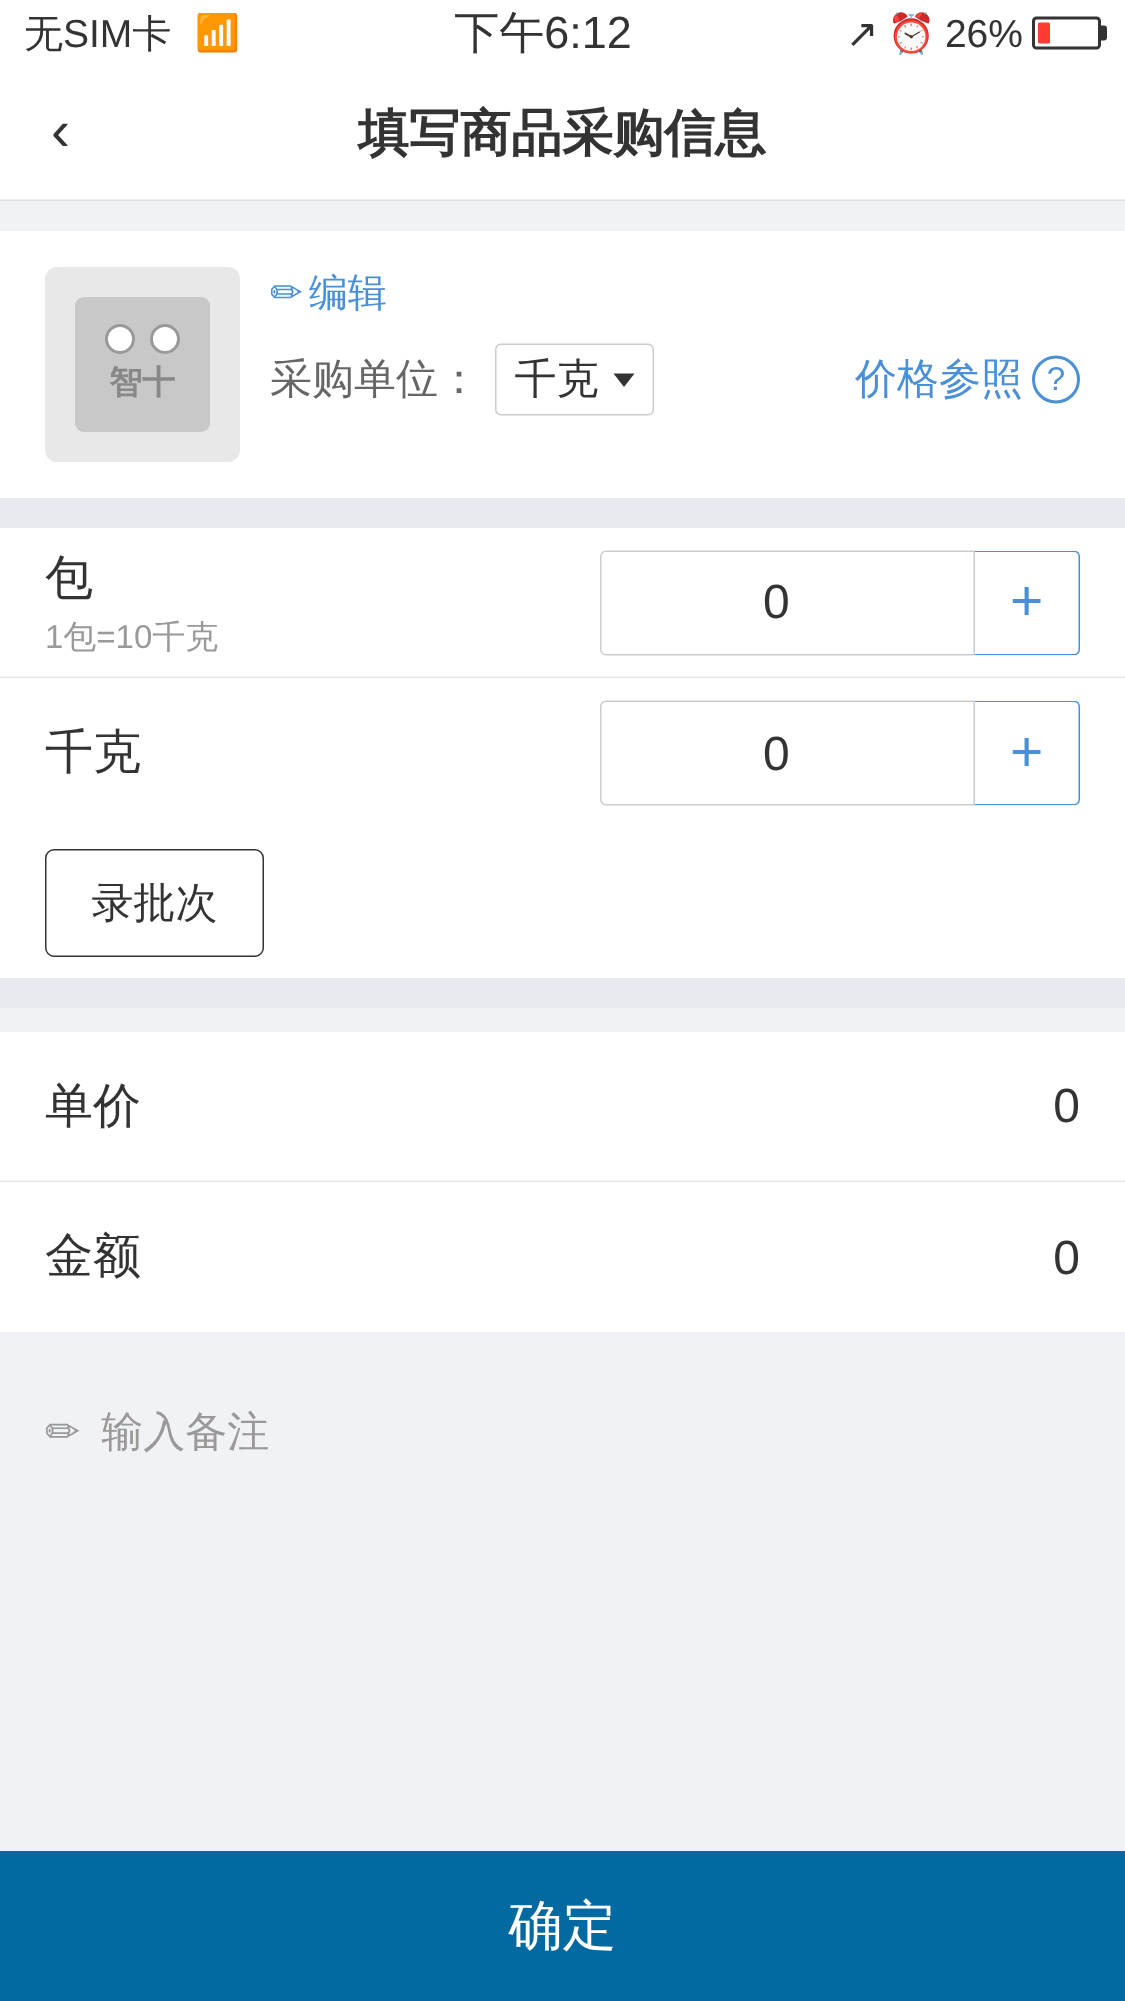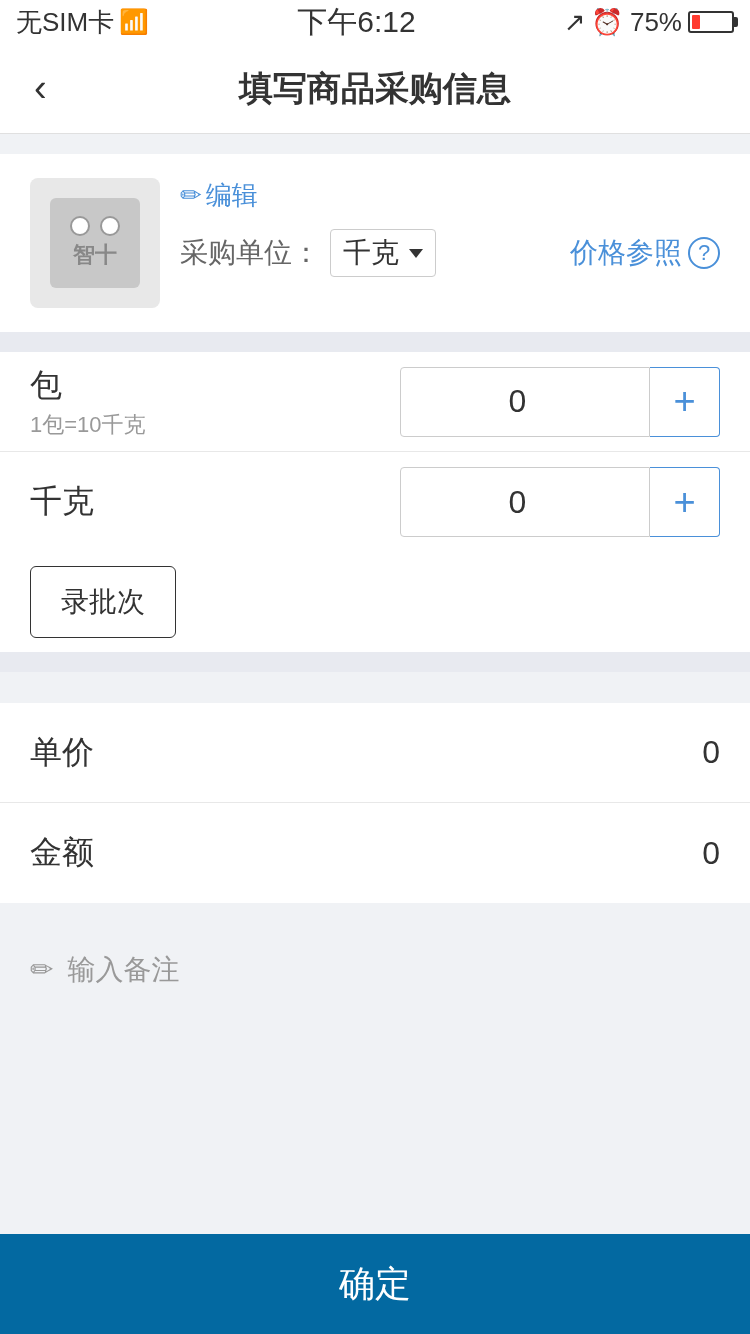--- a/index.html
+++ b/index.html
@@ -21,21 +21,21 @@
       display: flex;
       align-items: center;
       justify-content: space-between;
       padding: 0 16px;
       font-size: 28px;
       font-weight: 500;
     }
     .status-left {
       display: flex;
       align-items: center;
-      gap: 5px;
+      gap: 16px;
       font-size: 26px;
       color: #333;
     }
     .status-center {
       font-size: 30px;
       font-weight: 500;
       color: #333;
     }
     .status-right {
       display: flex;
@@ -276,21 +276,21 @@
       padding: 16px 30px;
       font-size: 28px;
       color: #333;
       border-radius: 6px;
       cursor: pointer;
     }
 
     
     .price-section {
       background: #fff;
-      margin-top: 31px;
+      margin-top: 16px;
     }
     .price-row {
       display: flex;
       align-items: center;
       justify-content: space-between;
       padding: 0 30px;
       height: 100px;
       border-bottom: 1px solid #e8e8e8;
     }
     .price-row:last-child {
@@ -370,21 +370,21 @@
 
 <div class="status-bar">
   <div class="status-left">
     <span>无SIM卡</span>
     <span class="wifi-icon">📶</span>
   </div>
   <div class="status-center">下午6:12</div>
   <div class="status-right">
     <span>↗</span>
     <span>⏰</span>
-    <span>75%</span>
+    <span>26%</span>
     <div class="battery-icon">
       <div class="battery-fill"></div>
     </div>
   </div>
 </div>
 
 <div class="nav-bar">
   <div class="nav-back">‹</div>
   <div class="nav-title">填写商品采购信息</div>
 </div>

